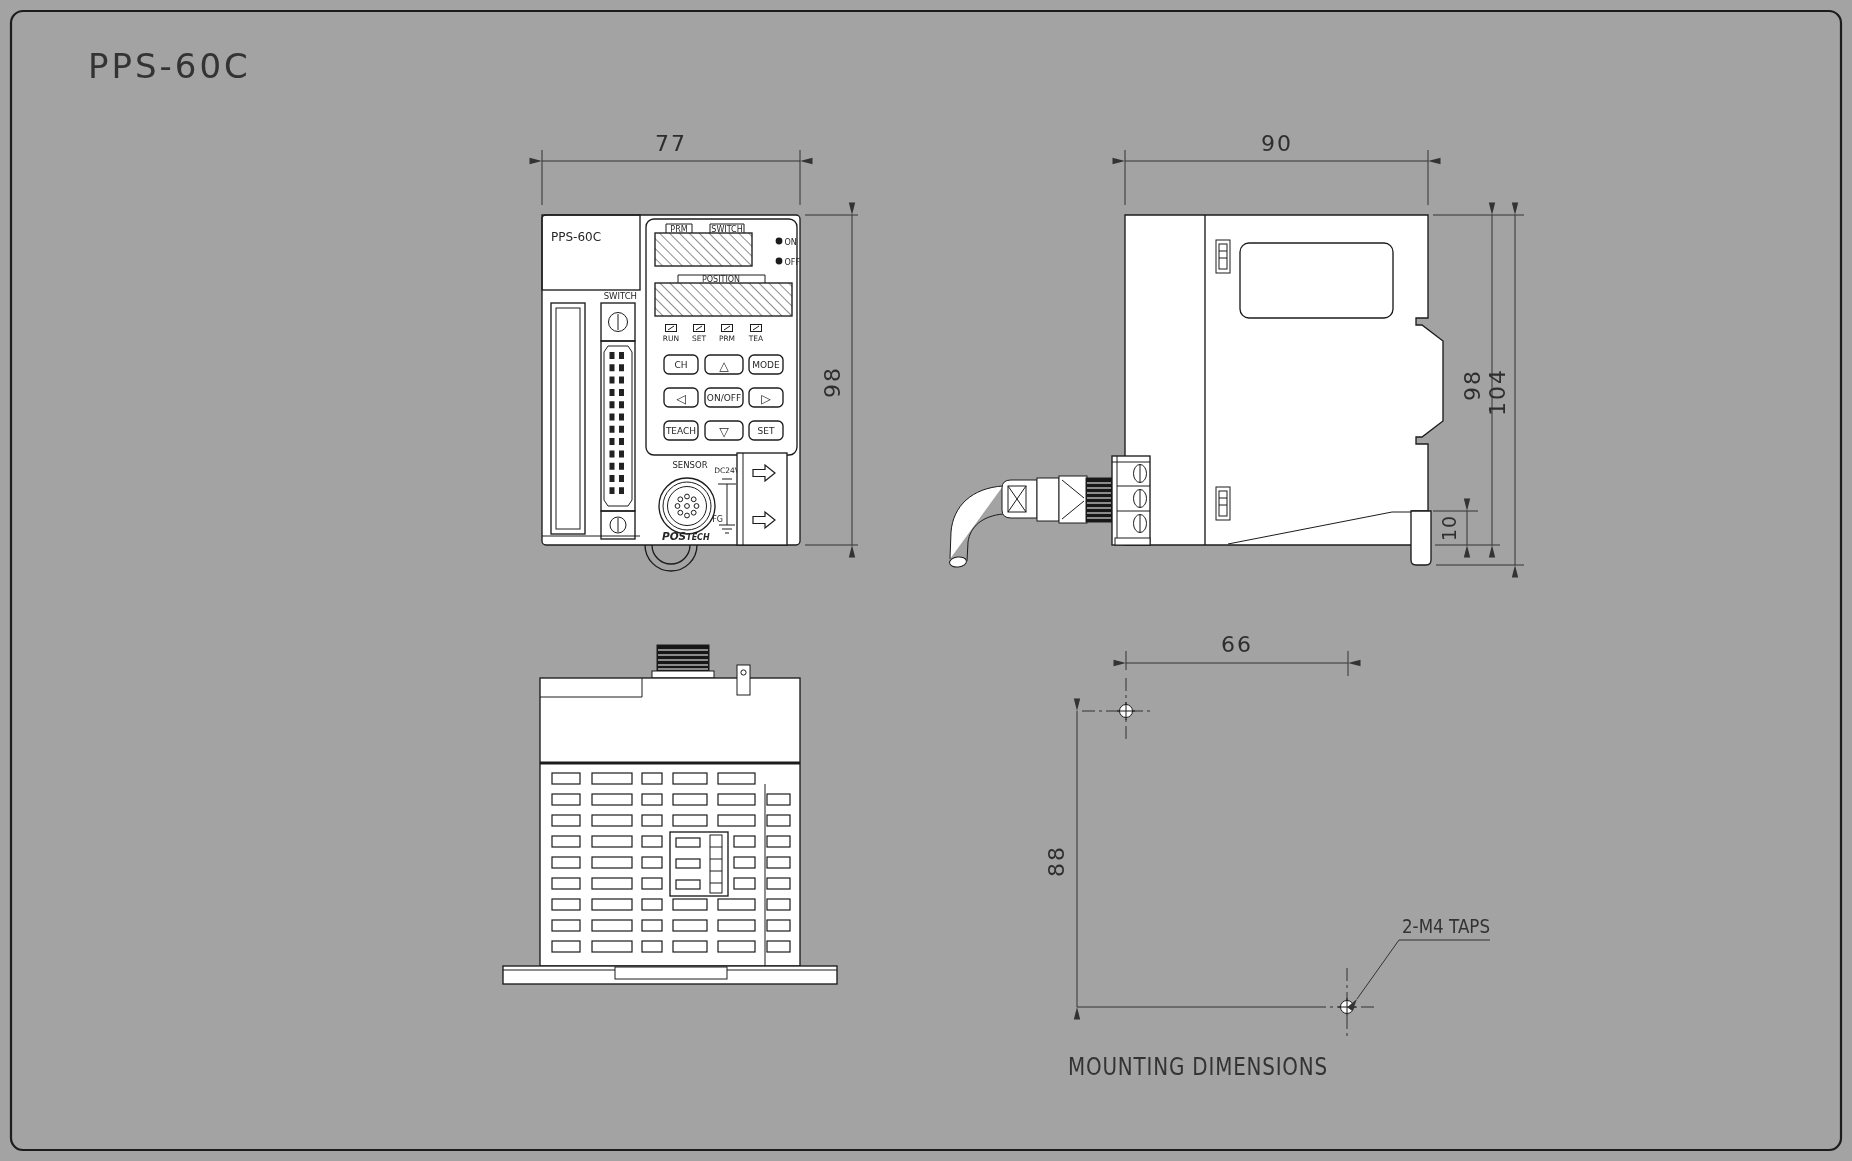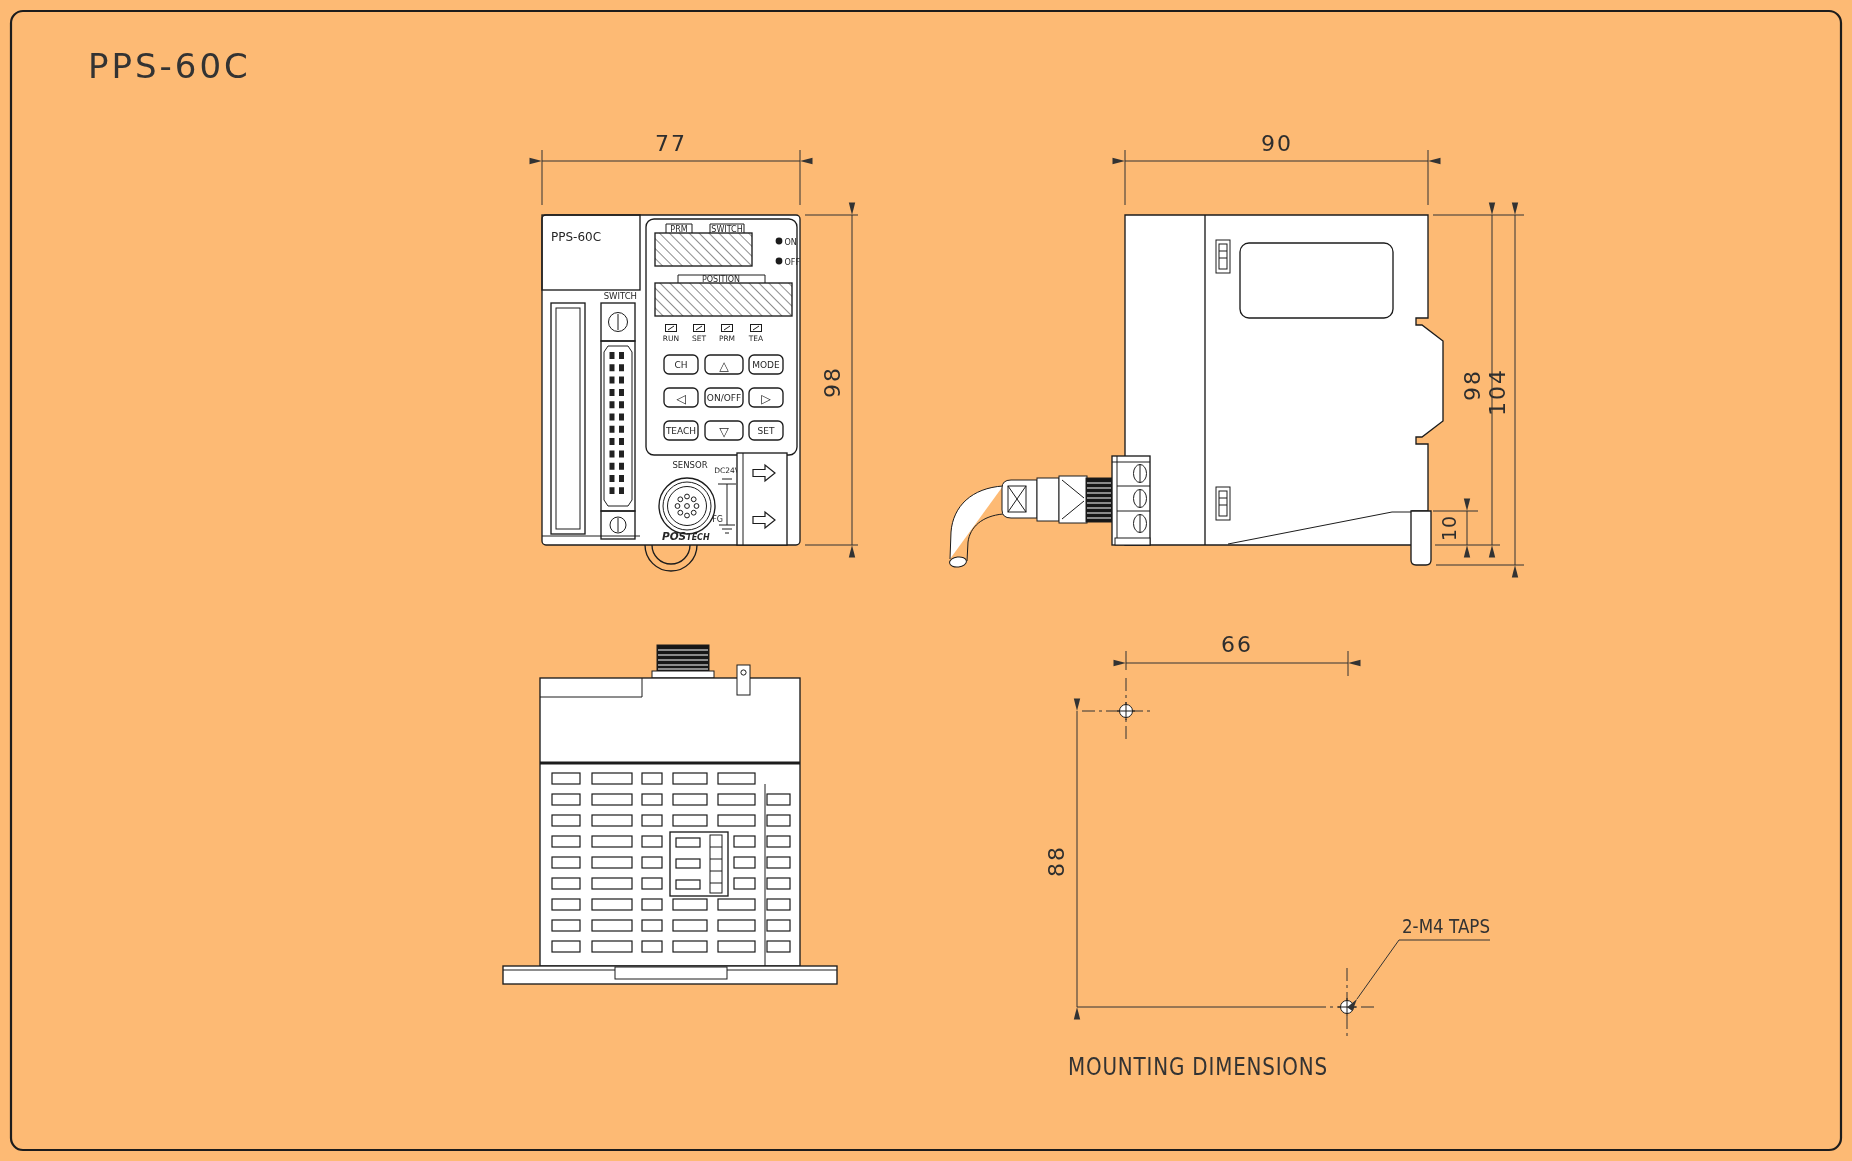--- a/index.html
+++ b/index.html
@@ -1,16 +1,16 @@
 <!DOCTYPE html>
 <html><head>
 <meta charset="utf-8">
 <style>
   html,body{margin:0;padding:0;background:#e8e8e8;}
-  .sheet{position:relative;width:1852px;height:1161px;background:#fdba74;margin:0 auto;
+  .sheet{position:relative;width:1852px;height:1161px;background:#a3a3a3;margin:0 auto;
          font-family:"DejaVu Sans",sans-serif;}
   svg{position:absolute;left:0;top:0;}
   text{fill:#262626;font-family:"DejaVu Sans",sans-serif;}
   .o  {fill:none;stroke:#1c1c1c;stroke-width:1.35;}
   .of {fill:#ffffff;stroke:#1c1c1c;stroke-width:1.35;}
   .t  {stroke-width:1;}
   .dim{fill:none;stroke:#333333;stroke-width:1;}
   .cl {stroke-dasharray:13 4 3 4;}
   .vent{fill:none;stroke:#1c1c1c;stroke-width:1.2;}
   .dark{fill:#171717;stroke:#1c1c1c;stroke-width:1;}

